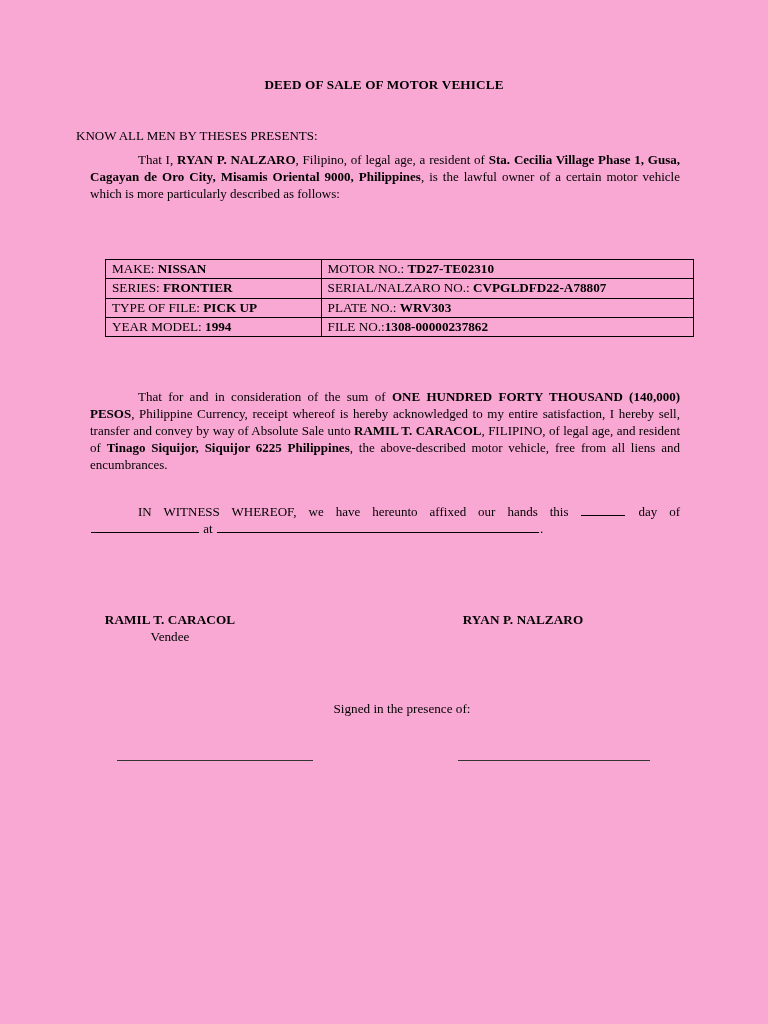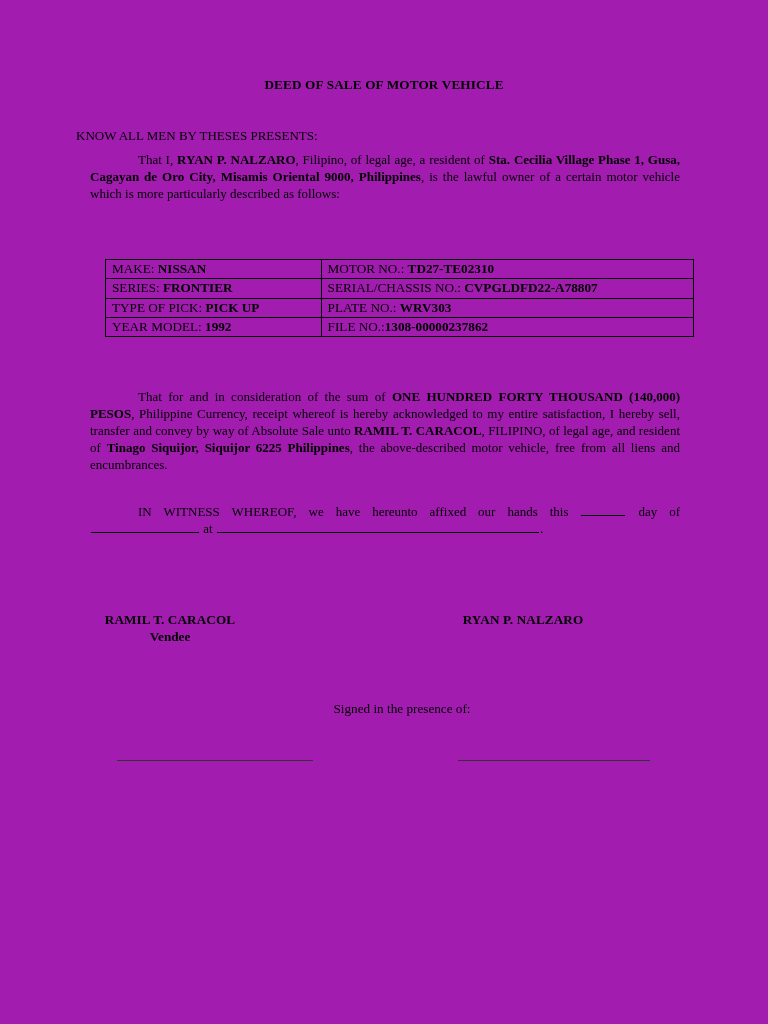--- a/index.html
+++ b/index.html
@@ -16,21 +16,21 @@
     font-family: "Liberation Serif", "DejaVu Serif", serif;
     color: #000000;
     overflow: hidden;
   }
 
   .page {
     position: absolute;
     left: 0; top: 0;
     width: 768px;
     height: 1024px;
-    background: #a21caf;
+    background: #f9a8d4;
   }
 
   
   .doc-title {
     position: absolute;
     left: 89px;
     top: 77px;
     width: 590px;
     text-align: center;
     font-weight: bold;
@@ -92,21 +92,21 @@
     position: absolute;
     top: 611px;
     width: 230px;
     text-align: center;
     font-size: 13.2px;
     line-height: 1.32;
   }
   .sig-left  { left: 55px; }
   .sig-right { left: 408px; }
   .sig-name { font-weight: bold; letter-spacing: 0.1px; }
-  .sig-role { font-weight: bold; }
+  .sig-role { font-weight: normal; }
 
   
   .presence {
     position: absolute;
     left: 107px;
     top: 701px;
     width: 590px;
     text-align: center;
     font-size: 13.2px;
   }
@@ -133,28 +133,28 @@
   <div class="body-block justified indent-first" id="para-owner"><span>That I, </span><b>RYAN P. NALZARO</b><span>, Filipino, of legal age, a resident of </span><b>Sta. Cecilia Village Phase 1, Gusa, Cagayan de Oro City, Misamis Oriental 9000, Philippines</b><span>, is the lawful owner of a certain motor vehicle which is more particularly described as follows:</span></div>
 
   <table class="vehicle-table">
     <tbody>
       <tr>
         <td class="col-left"><span>MAKE: </span><b>NISSAN</b></td>
         <td class="col-right"><span>MOTOR NO.: </span><b>TD27-TE02310</b></td>
       </tr>
       <tr>
         <td class="col-left"><span>SERIES: </span><b>FRONTIER</b></td>
-        <td class="col-right"><span>SERIAL/CHASSIS NO.: </span><b>CVPGLDFD22-A78807</b></td>
+        <td class="col-right"><span>SERIAL/NALZARO NO.: </span><b>CVPGLDFD22-A78807</b></td>
       </tr>
       <tr>
-        <td class="col-left"><span>TYPE OF PICK: </span><b>PICK UP</b></td>
+        <td class="col-left"><span>TYPE OF FILE: </span><b>PICK UP</b></td>
         <td class="col-right"><span>PLATE NO.: </span><b>WRV303</b></td>
       </tr>
       <tr>
-        <td class="col-left"><span>YEAR MODEL: </span><b>1992</b></td>
+        <td class="col-left"><span>YEAR MODEL: </span><b>1994</b></td>
         <td class="col-right"><span>FILE NO.:</span><b>1308-00000237862</b></td>
       </tr>
     </tbody>
   </table>
 
   <div class="body-block justified indent-first" id="para-consideration"><span>That for and in consideration of the sum of </span><b>ONE HUNDRED FORTY THOUSAND (140,000) PESOS</b><span>, Philippine Currency, receipt whereof is hereby acknowledged to my entire satisfaction, I hereby sell, transfer and convey by way of Absolute Sale unto </span><b>RAMIL T. CARACOL</b><span>, FILIPINO, of legal age, and resident of </span><b>Tinago Siquijor, Siquijor 6225 Philippines</b><span>, the above-described motor vehicle, free from all liens and encumbrances.</span></div>
 
   <div class="body-block justified indent-first" id="para-witness"><span>IN WITNESS WHEREOF, we have hereunto affixed our hands this </span><span class="fill fill-day"></span><span> day of </span><span class="fill fill-month"></span><span> at </span><span class="fill fill-place"></span><span>.</span></div>
 
   <div class="sig-block sig-left">

